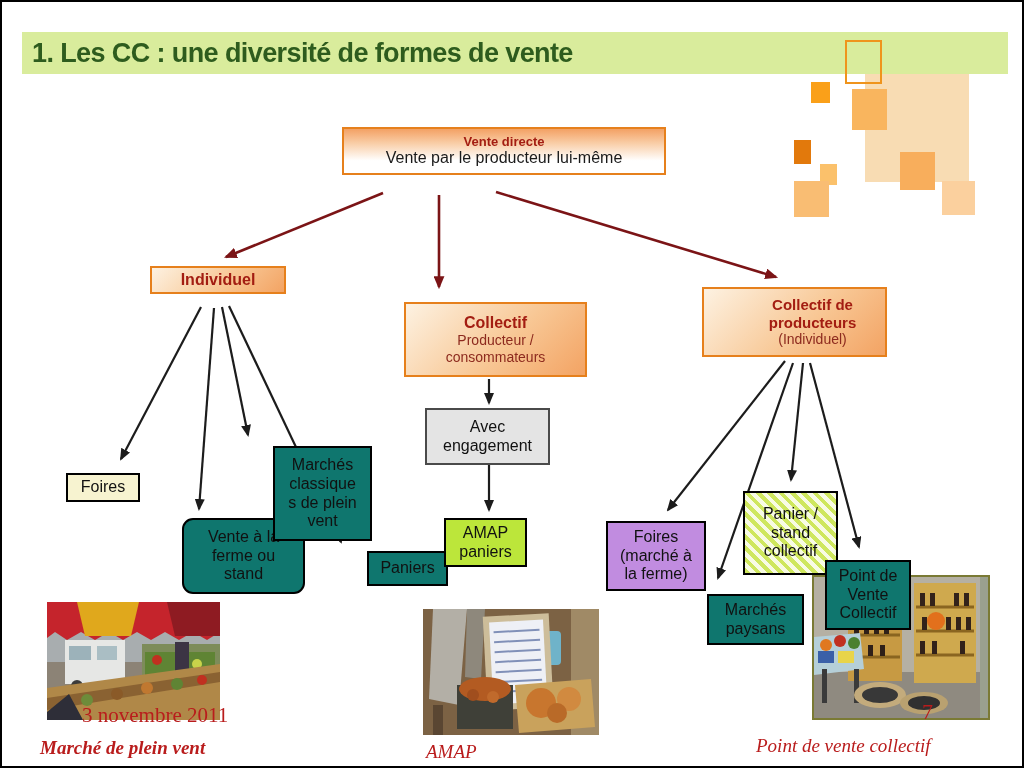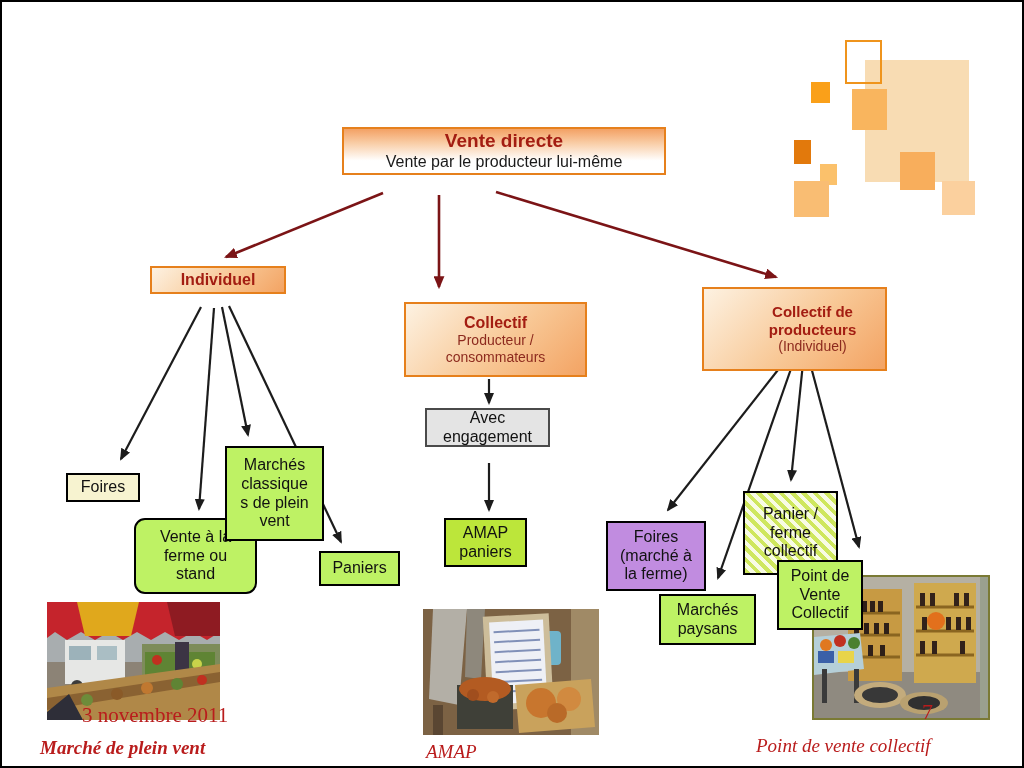--- a/index.html
+++ b/index.html
@@ -32,41 +32,41 @@
   .node{position:absolute;display:flex;flex-direction:column;align-items:center;
         justify-content:center;text-align:center;box-sizing:border-box;z-index:2;
         line-height:1.18;}
   .pre{white-space:pre-line;}
   .n-title{font-weight:bold;color:#a31d12;}
   .n-sub{color:#1a1a1a;}
   .n-sub-red{color:#8d2a1e;}
 
   .n-root{left:340px;top:125px;width:324px;height:48px;border:2px solid #e6801c;
           background:linear-gradient(180deg,#f3a164 0%,#f9cda6 32%,#ffffff 72%);}
-  .n-root .n-title{font-size:19px;}
+  .n-root .n-title{font-size:13px;}
   .n-root .n-sub{font-size:16px;}
 
   .grad-diag{background:linear-gradient(135deg,#fdf2e2 0%,#f8c896 55%,#f3a363 100%);
              border:2px solid #e6801c;}
   .n-individuel{left:148px;top:264px;width:136px;height:28px;}
   .n-individuel .n-title{font-size:16px;}
   .n-collectif{left:402px;top:300px;width:183px;height:75px;}
   .n-collectif .n-title{font-size:16px;}
   .n-collectif .n-sub-red{font-size:14px;}
-  .n-collprod{left:700px;top:285px;width:185px;height:84px;padding-left:36px;}
+  .n-collprod{left:700px;top:285px;width:185px;height:70px;padding-left:36px;}
   .n-collprod .n-title{font-size:15px;}
   .n-collprod .n-sub-red{font-size:14px;}
 
   .leaf{border:2px solid #000;font-size:16px;color:#111;}
-  .green{background:#bef264;}
+  .green{background:#0f766e;margin-left:48px;}
   .n-foires        {left:64px; top:471px;width:74px; height:29px;background:#f7f3d0;}
   .n-venteferme    {left:132px;top:516px;width:123px;height:76px;border-radius:11px;}
   .n-marchesclass  {left:223px;top:444px;width:99px; height:95px;}
   .n-paniers       {left:317px;top:549px;width:81px; height:35px;}
-  .n-avec          {left:423px;top:406px;width:125px;height:39px;background:#e4e4e4;border-color:#4a4a4a;}
+  .n-avec          {left:423px;top:406px;width:125px;height:57px;background:#e4e4e4;border-color:#4a4a4a;}
   .n-amap          {left:442px;top:516px;width:83px; height:49px;background:#bce63a;}
   .n-foiresmarche  {left:604px;top:519px;width:100px;height:70px;background:#c18ce0;}
   .n-marchespaysans{left:657px;top:592px;width:97px; height:51px;}
   .n-panierstand   {left:741px;top:489px;width:95px; height:84px;
                     background:repeating-linear-gradient(45deg,#cfe75e 0 4px,#f8fbe4 4px 8px);}
   .n-pointvente    {left:775px;top:558px;width:86px;height:70px;}
 
   
   .photo{position:absolute;z-index:1;overflow:hidden;}
   .photo svg{display:block;}
@@ -81,20 +81,23 @@
   .cap{font-style:italic;font-size:19px;}
   .cap-left  {left:38px; top:735px;font-weight:bold;}
   .cap-center{left:424px;top:739px;}
   .cap-right {left:754px;top:733px;}
 </style>
 </head>
 <body>
 
 <div class="slide">
 
+  <div class="title-bar">
+    <span class="title-text">1. Les CC : une diversité de formes de vente</span>
+  </div>
 
   <div class="sq sq-pale-big"></div>
   <div class="sq sq-bright"></div>
   <div class="sq sq-med"></div>
   <div class="sq sq-dark"></div>
   <div class="sq sq-light-sm"></div>
   <div class="sq sq-light-bl"></div>
   <div class="sq sq-med-c"></div>
   <div class="sq sq-pale-r"></div>
   <div class="sq sq-outline"></div>
@@ -273,21 +276,21 @@
   <div class="node leaf n-avec pre">Avec
 engagement</div>
   <div class="node leaf n-amap pre">AMAP
 paniers</div>
   <div class="node leaf n-foiresmarche pre">Foires
 (marché à
 la ferme)</div>
   <div class="node leaf green n-marchespaysans pre">Marchés
 paysans</div>
   <div class="node leaf n-panierstand pre">Panier /
-ferme
+stand
 collectif</div>
   <div class="node leaf green n-pointvente pre">Point de
 Vente
 Collectif</div>
 
   <div class="serif f-date">3 novembre 2011</div>
   <div class="serif f-page">7</div>
   <div class="serif cap cap-left">Marché de plein vent</div>
   <div class="serif cap cap-center">AMAP</div>
   <div class="serif cap cap-right">Point de vente  collectif</div>

